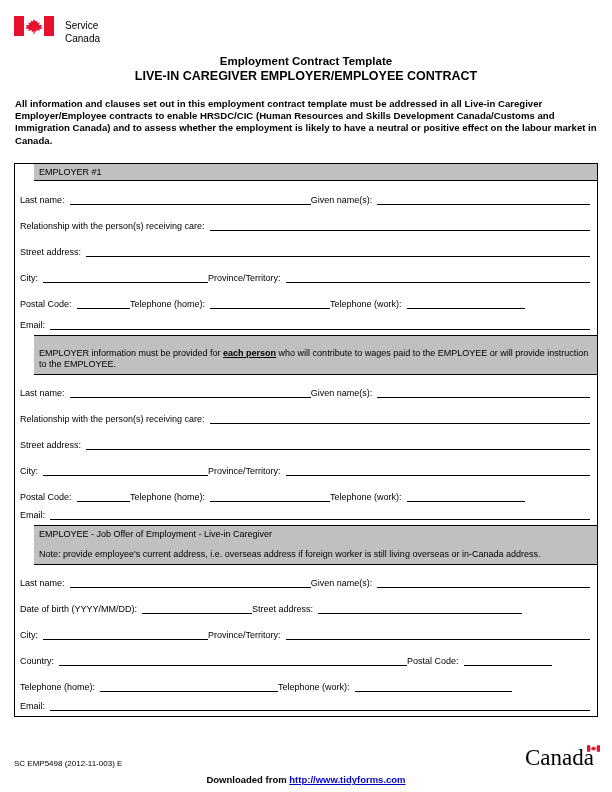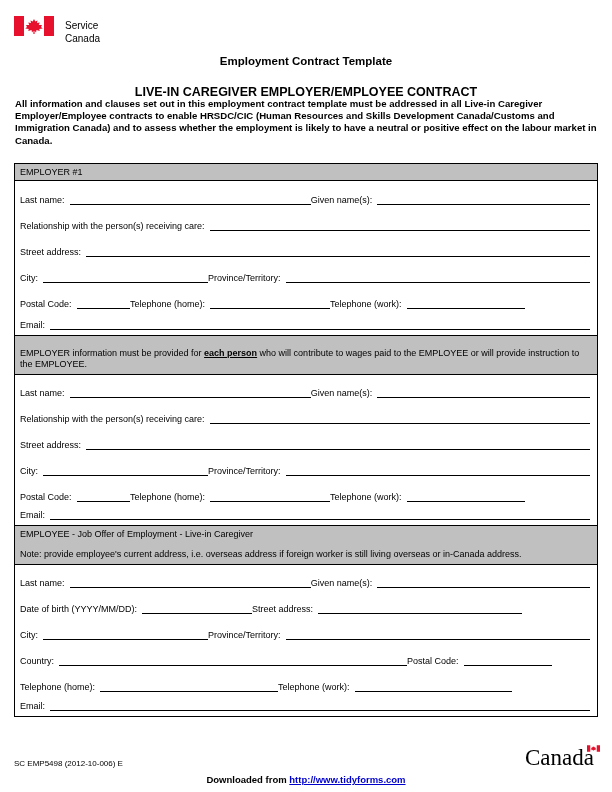--- a/index.html
+++ b/index.html
@@ -10,37 +10,37 @@
   }
   .page { position:absolute; inset:0; }
 
   
   .brand { position:absolute; left:14px; top:16px; display:flex; gap:11px; }
   .brand-flag { width:40px; height:20px; display:block; }
   .brand-text { font-size:10px; line-height:1.3; padding-top:3px; }
 
   
   .title { position:absolute; top:55px; left:0; right:0; text-align:center; font-weight:bold; }
-  .title-line1 { font-size:11.5px; margin-bottom:18px; }
+  .title-line1 { font-size:11.5px; margin-bottom:2px; }
   .title-line2 { font-size:12.5px; }
 
   
   .intro {
     position:absolute; top:98px; left:15px; width:583px;
     font-weight:bold; font-size:9.6px; line-height:12.2px;
   }
 
   
   .form-table {
     position:absolute; top:163px; left:14px; width:584px;
     border:1px solid #000; background:#fff;
   }
   .gray {
     background:#c0c0c0; padding:3px 6px 4px 5px; font-size:9px; line-height:11px;
-    border-top:1px solid #000; border-bottom:1px solid #000;
+    border-top:1px solid #000; border-bottom:1px solid #000;margin-left:19px;
   }
   .form-table > .gray:first-child { border-top:none; }
   .gray .gap { height:9px; }
   .u { text-decoration:underline;font-weight:bold; }
 
   .row { display:flex; align-items:flex-end; padding:0 7px 5px 5px; font-size:9px; }
   .cell { display:flex; align-items:flex-end; min-width:0; }
   .lbl { white-space:nowrap; line-height:10px; }
   .line { flex:1; border-bottom:1px solid #000; height:3px; margin-left:5px; min-width:18px; }
 
@@ -281,21 +281,21 @@
 
     <div class="row h19">
       <div class="cell grow">
         <span class="lbl">Email:</span>
         <span class="line"></span>
       </div>
     </div>
 
   </div>
 
-  <div class="footer-number">SC EMP5498 (2012-10-006) E</div>
+  <div class="footer-number">SC EMP5498 (2012-11-003) E</div>
 
   <div class="wordmark">
     <span class="wordmark-inner">
       <span>Canada</span>
       <svg class="mini-flag" viewBox="0 0 80 40" aria-hidden="true">
         <rect x="0" y="0" width="20" height="40" fill="#e8112d"></rect>
         <rect x="60" y="0" width="20" height="40" fill="#e8112d"></rect>
         <path fill="#e8112d" d="M40 6 L42.6 11 L47 9 L46 14 L51.5 13 L49.5 18 L56 18 L54 22 L57.5 25 L50.5 26 L51.5 30 L45 28 L44 33 L41.2 29.5 L41.2 36 L38.8 36 L38.8 29.5 L36 33 L35 28 L28.5 30 L29.5 26 L22.5 25 L26 22 L24 18 L30.5 18 L28.5 13 L34 14 L33 9 L37.4 11 Z"></path>
       </svg>
     </span>

